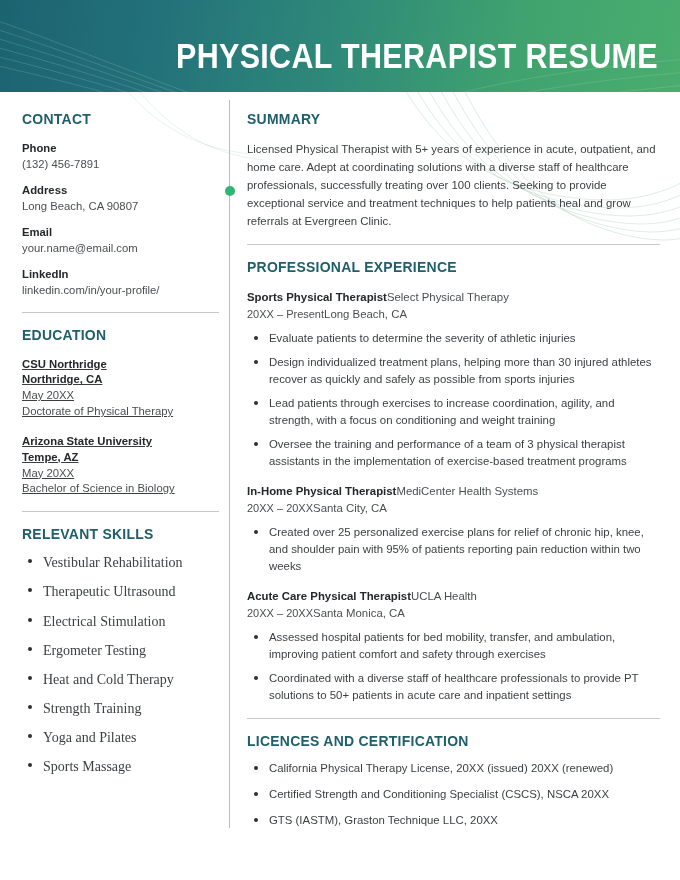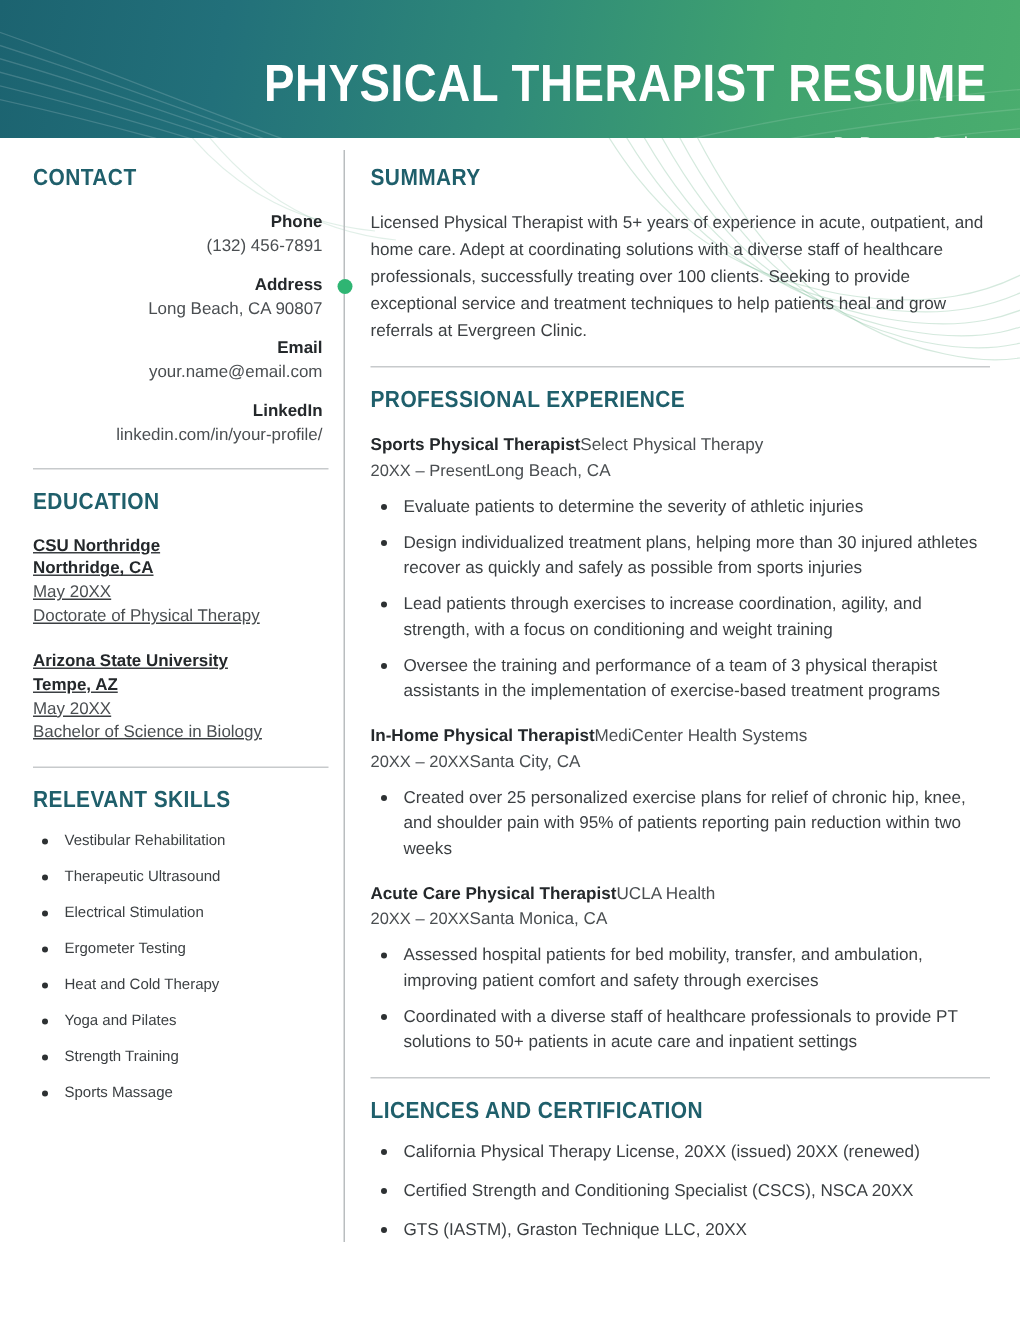--- a/index.html
+++ b/index.html
@@ -119,21 +119,21 @@
     transform-origin: left center;
     white-space: nowrap;
   }
   .hr {
     border: 0;
     border-top: 1px solid #c7cacc;
     margin: 0;
   }
 
   
-  .contact-block { margin-top: 13px; text-align: right; }
+  .contact-block { margin-top: 13px; }
   .contact-item { margin-bottom: 11px; }
   .contact-label {
     font-size: 11.3px;
     font-weight: bold;
     color: #24282b;
     line-height: 1.38;
   }
   .contact-value {
     font-size: 11.3px;
     color: #4a4e51;
@@ -158,24 +158,25 @@
   }
 
   .skills-list {
     list-style: none;
     margin: 11px 0 0 0;
     padding: 0;
   }
   .skills-list li {
     position: relative;
     padding-left: 21px;
-    font-size: 10px;
+    font-size: 14px;
     color: #3b3f42;
     margin-bottom: 11px;
     line-height: 1.3;
+    font-family: Liberation Serif, serif;
   }
   .skills-list li::before {
     content: "";
     position: absolute;
     left: 6px;
     top: 5px;
     width: 4px;
     height: 4px;
     border-radius: 50%;
     background: #2d3133;
@@ -339,22 +340,22 @@
       <hr class="hr left-hr">
 
       <div class="sec-gap">
         <div class="sec-title">RELEVANT SKILLS</div>
         <ul class="skills-list">
           <li>Vestibular Rehabilitation</li>
           <li>Therapeutic Ultrasound</li>
           <li>Electrical Stimulation</li>
           <li>Ergometer Testing</li>
           <li>Heat and Cold Therapy</li>
+          <li>Strength Training</li>
           <li>Yoga and Pilates</li>
-          <li>Strength Training</li>
           <li>Sports Massage</li>
         </ul>
       </div>
 
     </div>
 
     <div class="divider-col">
       <div class="vline"></div>
       <div class="vdot"></div>
     </div>

